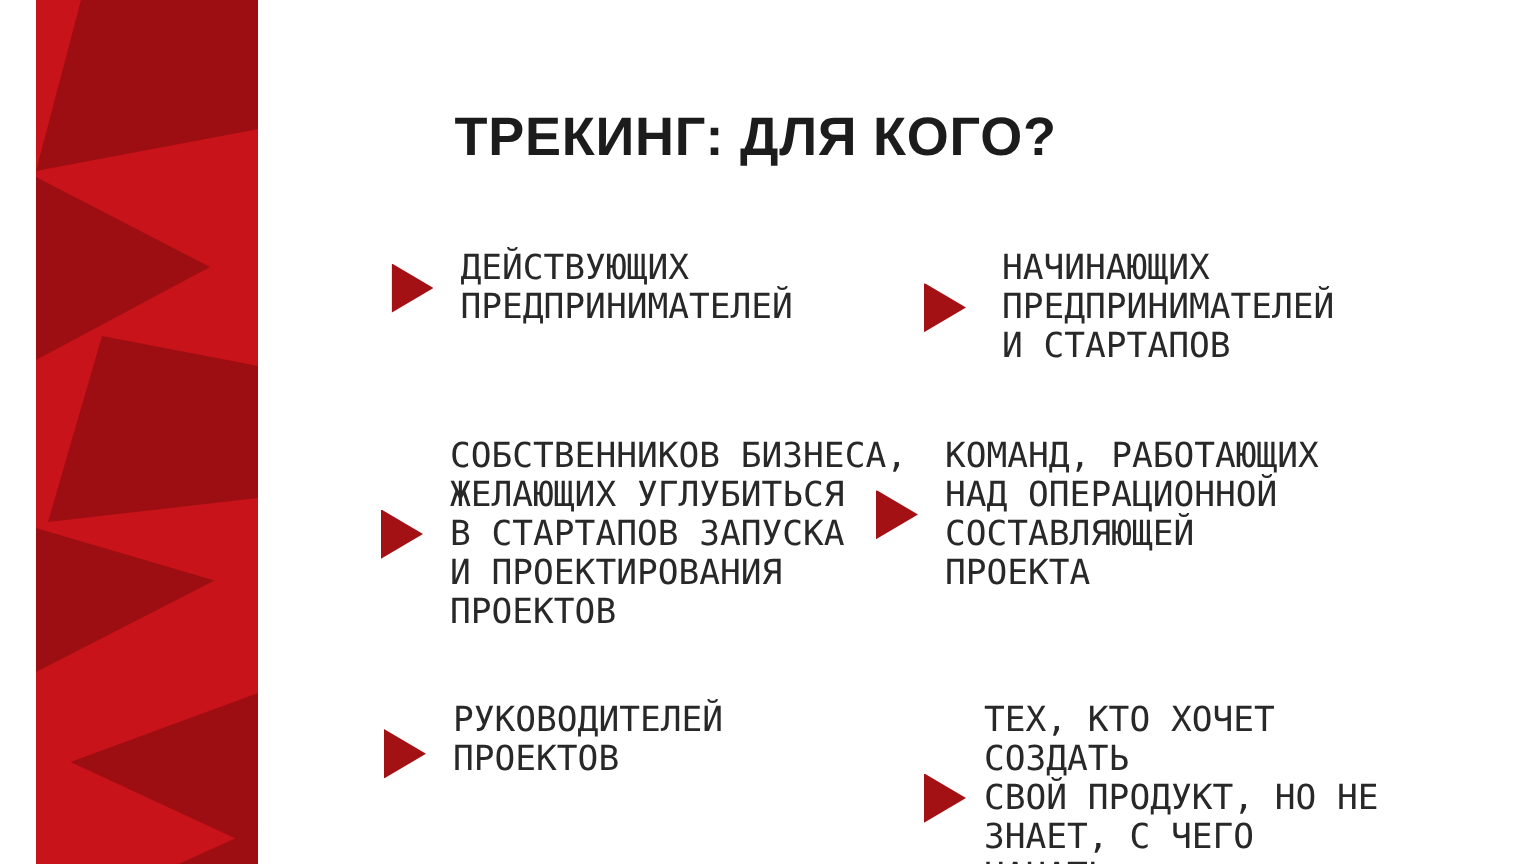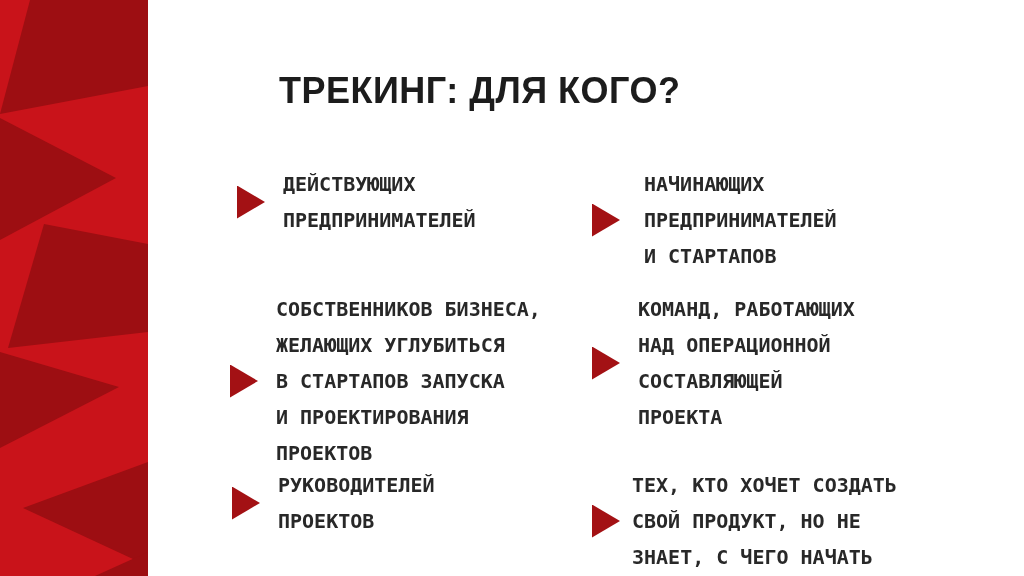--- a/index.html
+++ b/index.html
@@ -3,20 +3,21 @@
 <meta charset="utf-8">
 <style>
   html, body { margin: 0; padding: 0; }
   .slide {
     position: relative;
     width: 904px;
     height: 576px;
     background: var(--background, #ffffff);
     overflow: hidden;
     font-family: "DejaVu Sans Mono", monospace;
+    margin-left: 24px;
   }
   .sidebar {
     position: absolute;
     left: 0; top: 0;
     width: 148px; height: 576px;
     display: block;
   }
   .sb-bg   { fill: var(--sidebar-red, #c9131a); }
   .sb-dark { fill: var(--sidebar-dark-red, #9d0e12); }
   .title {
@@ -35,32 +36,32 @@
     align-items: center;
     gap: 18px;
   }
   .tri {
     flex: 0 0 auto;
     width: 28px; height: 33px;
     background: var(--bullet-red, #a31114);
     clip-path: polygon(0 0, 100% 50%, 0 100%);
   }
   .item-text {
-    font-weight: bold;
-    font-size: 20px;
-    line-height: 36px;
+    font-weight: normal;
+    font-size: 23px;
+    line-height: 26px;
     letter-spacing: 0px;
     color: var(--body-text, #282828);
     white-space: pre-line;
   }
   .item-1 { left: 237px; top: 166px; }
   .item-2 { left: 592px; top: 166px; gap: 24px; }
   .item-3 { left: 230px; top: 291px; }
-  .item-4 { left: 592px; top: 291px; }
-  .item-5 { left: 232px; top: 467px; }
+  .item-4 { left: 560px; top: 291px; }
+  .item-5 { left: 232px; top: 467px; align-items: flex-end; }
   .item-6 { left: 592px; top: 467px; gap: 12px; }
 </style>
 </head>
 <body>
 
 <div class="slide">
 
   <svg class="sidebar" viewBox="0 0 148 576" preserveAspectRatio="none" xmlns="http://www.w3.org/2000/svg">
     <rect class="sb-bg" x="0" y="0" width="148" height="576"></rect>
     <polygon class="sb-dark" points="30,0 148,0 148,86 0,114"></polygon>

